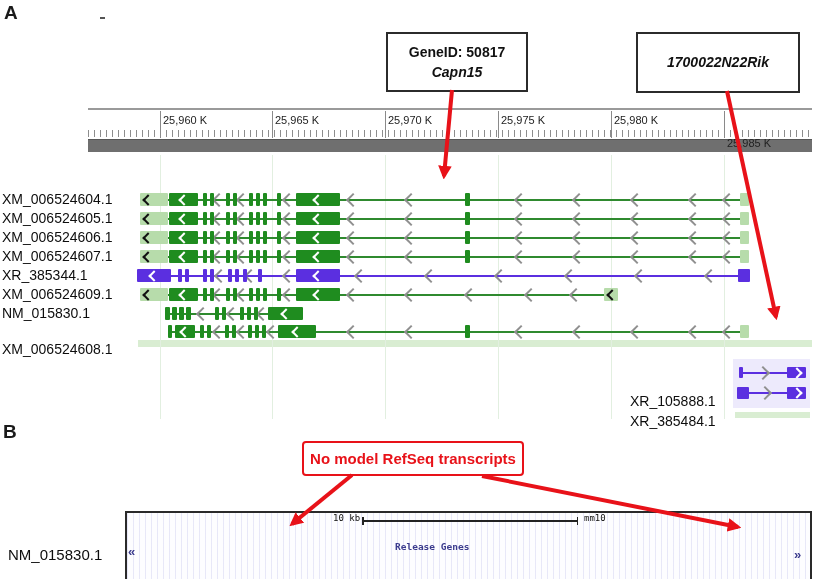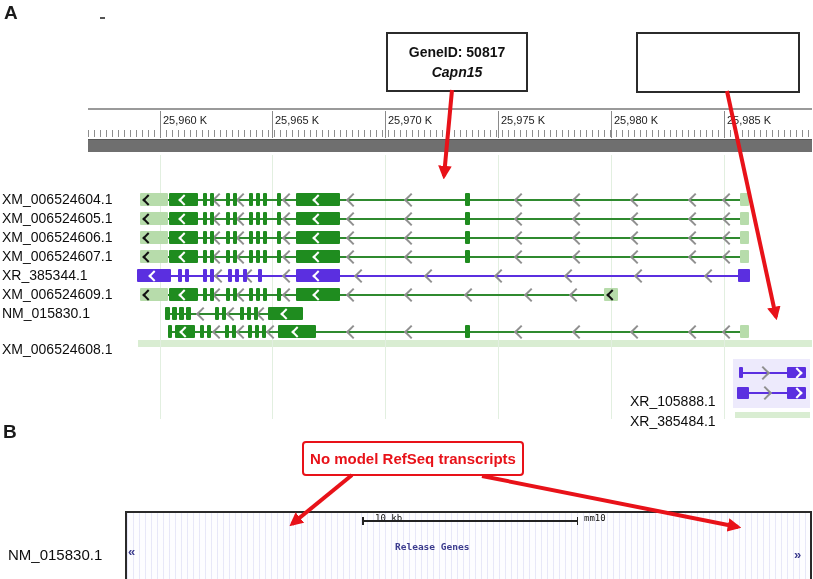--- a/index.html
+++ b/index.html
@@ -28,21 +28,21 @@
   .chL,.chR{position:absolute;background:transparent;border-style:solid;border-width:0 0 2px 2px;}
   .chL{transform:rotate(45deg);}
   .chR{transform:rotate(225deg);}
   .callout{position:absolute;left:302px;top:441px;width:218px;height:31px;border:2px solid #e81219;
            border-radius:4px;background:#fff;display:flex;align-items:center;justify-content:center;
            font-size:15px;font-weight:bold;color:#e81219;}
   .track-title{position:absolute;left:137px;top:488px;font-size:15px;color:#1a1a1a;}
   .bbox{position:absolute;left:125px;top:511px;width:683px;height:66px;border:2px solid #2a2a2a;
         background-color:#fdfdff;
         background-image:repeating-linear-gradient(90deg,rgba(120,120,210,0.16) 0px,rgba(120,120,210,0.16) 1px,transparent 1px,transparent 6px);}
-  .kb-label{position:absolute;left:333px;top:513px;font-family:"DejaVu Sans Mono",monospace;font-size:9px;color:#111;padding-left:42px;}
+  .kb-label{position:absolute;left:333px;top:513px;font-family:"DejaVu Sans Mono",monospace;font-size:9px;color:#111;}
   .sbar{position:absolute;left:362px;top:520px;width:216px;height:1.5px;background:#222;}
   .sbar:before,.sbar:after{content:"";position:absolute;top:-3px;width:1.5px;height:8px;background:#222;}
   .sbar:before{left:0;} .sbar:after{right:0;}
   .asm-label{position:absolute;left:584px;top:513px;font-family:"DejaVu Sans Mono",monospace;font-size:9px;color:#111;}
   .coord{position:absolute;top:529px;font-family:"DejaVu Sans Mono",monospace;font-size:9px;color:#111;white-space:nowrap;}
   .rsg-label{position:absolute;left:395px;top:541px;font-family:"DejaVu Sans Mono",monospace;font-size:9.5px;font-weight:bold;}
   .nav{position:absolute;font-size:13px;font-weight:bold;cursor:pointer;}
   .nm-label{position:absolute;left:8px;top:546px;font-size:15px;color:#0d0d0d;}
   .stray{position:absolute;left:100px;top:17px;width:5px;height:2px;background:#555;}
   svg.overlay{position:absolute;left:0;top:0;pointer-events:none;z-index:10;}
@@ -55,20 +55,21 @@
   <div class="panel-label" style="left:4px;top:2px;">A</div>
   <div class="stray"></div>
 
 
   <div class="gid-box" style="left:386px;top:32px;width:138px;height:56px;">
     <div>GeneID: 50817</div>
     <div class="it">Capn15</div>
   </div>
 
   <div class="gid-box" style="left:636px;top:32px;width:160px;height:57px;">
+    <div class="it">1700022N22Rik</div>
   </div>
 
   <div class="ruler-top"></div>
   <div class="ruler-strip"></div>
   <div class="ruler-bar"></div>
 
   <div class="hstrip" style="left: 138px; top: 340px; width: 674px; background: rgb(217, 237, 210);"></div>
   <div class="lavbox" style="background: rgb(237, 234, 252);"></div>
   <div class="hstrip" style="left: 735px; top: 412px; width: 75px; height: 6px; background: rgb(217, 237, 210);"></div>
 
@@ -83,21 +84,21 @@
       <div class="tick-line" style="position: absolute; left: 385px;"></div>
       <div class="tick-label" style="position: absolute; left: 388px;">25,970 K</div>
       <div style="position: absolute; left: 498px; top: 155px; width: 1px; height: 264px; background: rgb(226, 239, 224);"></div>
       <div class="tick-line" style="position: absolute; left: 498px;"></div>
       <div class="tick-label" style="position: absolute; left: 501px;">25,975 K</div>
       <div style="position: absolute; left: 611px; top: 155px; width: 1px; height: 264px; background: rgb(226, 239, 224);"></div>
       <div class="tick-line" style="position: absolute; left: 611px;"></div>
       <div class="tick-label" style="position: absolute; left: 614px;">25,980 K</div>
       <div style="position: absolute; left: 724px; top: 155px; width: 1px; height: 264px; background: rgb(226, 239, 224);"></div>
       <div class="tick-line" style="position: absolute; left: 724px;"></div>
-      <div class="tick-label" style="position: absolute; left: 727px;">25,985 K</div>
+      <div class="tick-label" style="position: absolute; left: 727px; margin-top: 23px;">25,985 K</div>
       <div class="trow-label" style="position: absolute; top: 191px;">XM_006524604.1</div>
       <div style="position: absolute; left: 0px; top: 0px;">
         <div style="position: absolute; left: 140px; top: 198.5px; width: 609px; height: 2px; background: rgb(47, 138, 47);"></div>
         <div class="chL" style="position: absolute; left: 214px; top: 194.5px; width: 8px; height: 8px; border-color: rgb(143, 143, 143);"></div>
         <div class="chL" style="position: absolute; left: 238px; top: 194.5px; width: 8px; height: 8px; border-color: rgb(143, 143, 143);"></div>
         <div class="chL" style="position: absolute; left: 284px; top: 194.5px; width: 8px; height: 8px; border-color: rgb(143, 143, 143);"></div>
         <div class="chL" style="position: absolute; left: 348px; top: 194.5px; width: 8px; height: 8px; border-color: rgb(143, 143, 143);"></div>
         <div class="chL" style="position: absolute; left: 406px; top: 194.5px; width: 8px; height: 8px; border-color: rgb(143, 143, 143);"></div>
         <div class="chL" style="position: absolute; left: 516px; top: 194.5px; width: 8px; height: 8px; border-color: rgb(143, 143, 143);"></div>
         <div class="chL" style="position: absolute; left: 574px; top: 194.5px; width: 8px; height: 8px; border-color: rgb(143, 143, 143);"></div>

